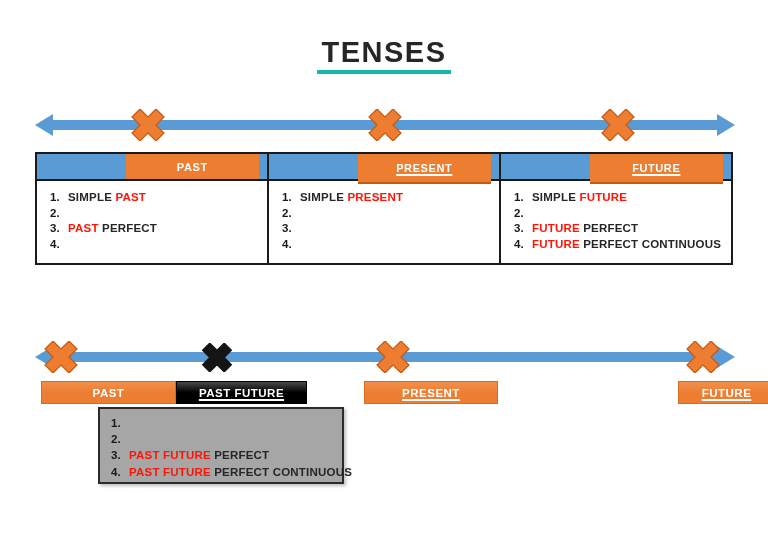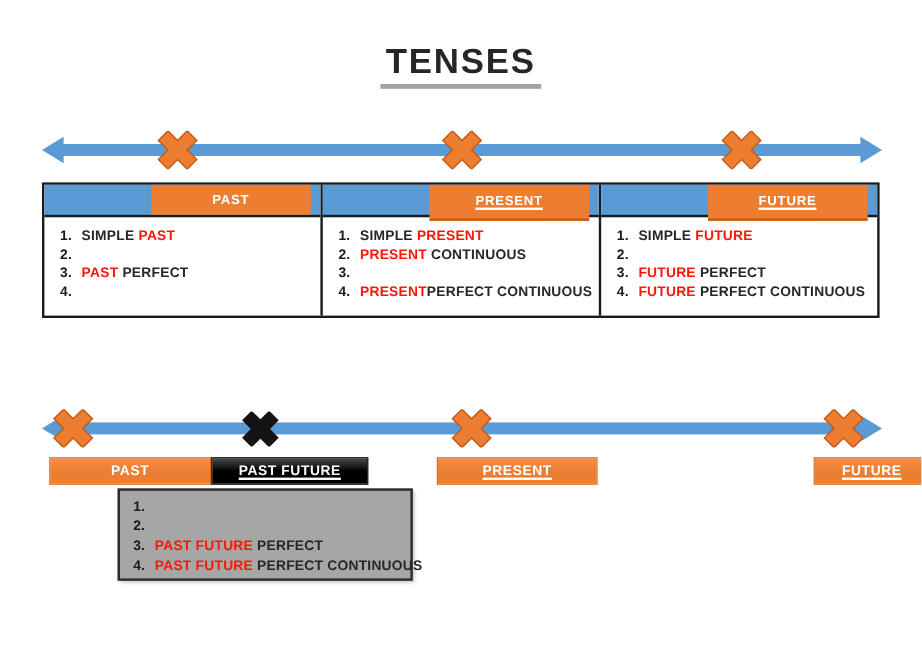--- a/index.html
+++ b/index.html
@@ -4,21 +4,21 @@
 <style>
   html,body { margin:0; padding:0; background:#fff; }
   .page {
     position:relative; width:768px; height:543px; overflow:hidden; background:#fff;
     font-family:"Liberation Sans", sans-serif; -webkit-font-smoothing:antialiased;
   }
   
   .title-wrap { position:absolute; top:36px; left:0; width:100%; text-align:center; }
   .title {
     display:inline-block; margin:0; font-size:29px; font-weight:800; color:#262626;
-    letter-spacing:1.5px; border-bottom:4px solid #a3a3a3; padding:0 4px 1px;
+    letter-spacing:1.5px; border-bottom:4px solid #14b8a6; padding:0 4px 1px;
   }
   
   .tl { position:absolute; width:700px; height:24px; }
   .tl .tlbody, .tl .tlhead { fill:var(--timeline-blue); }
   .xm { position:absolute; }
   .xm path { fill:var(--accent-orange); stroke:var(--accent-orange-dark); stroke-width:1.5; }
   .xm.black path { fill:#141414; stroke:#141414; }
   
   .table {
     position:absolute; left:35px; top:152px; width:698px; height:113px;
@@ -110,28 +110,26 @@
           <span class="u">PRESENT</span>
         </div>
       </div>
       <div class="colbody list">
           <div class="li">
             <span class="num">1.</span>
             <span><span class="dk">SIMPLE </span><span class="red">PRESENT</span></span>
           </div>
           <div class="li">
             <span class="num">2.</span>
-            <span><span class="red">PRESENT</span><span class="dk"> CONTINUOUS</span></span>
           </div>
           <div class="li">
             <span class="num">3.</span>
           </div>
           <div class="li">
             <span class="num">4.</span>
-            <span><span class="red">PRESENT</span><span class="dk">PERFECT CONTINUOUS</span></span>
           </div>
         </div>
     </div>
     <div class="col">
       <div class="colhead">
         <div class="headlabel overlap">
           <span class="u">FUTURE</span>
         </div>
       </div>
       <div class="colbody list">

